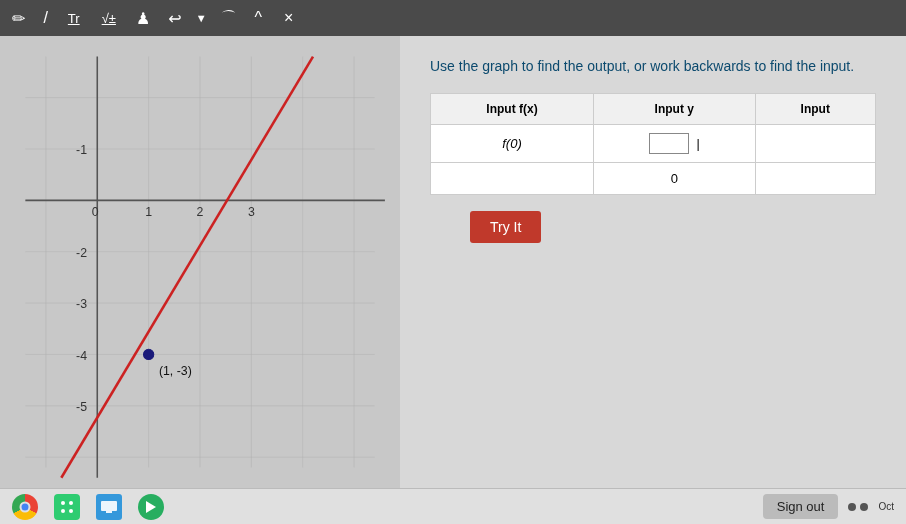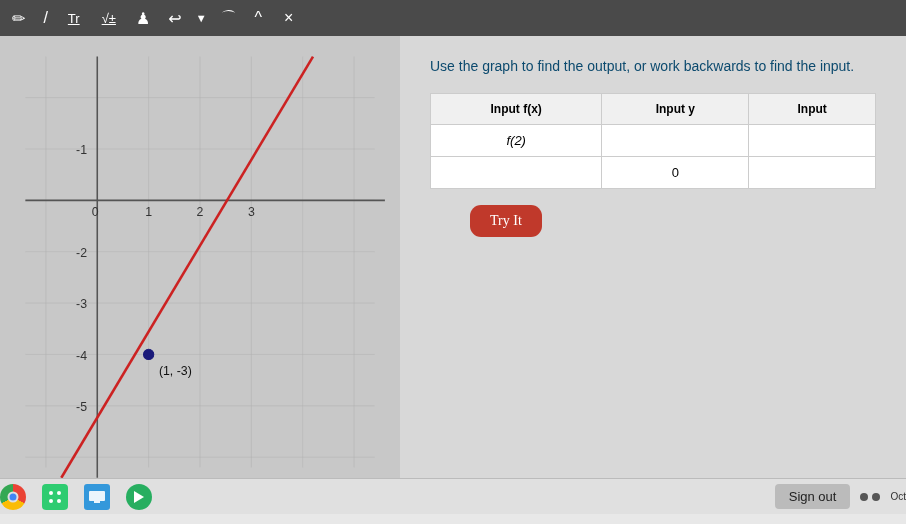--- a/index.html
+++ b/index.html
@@ -118,36 +118,35 @@
       background: white;
     }
 
     .try-it-btn {
       background: #c0392b;
       color: white;
       border: none;
       padding: 8px 20px;
       font-size: 14px;
       cursor: pointer;
-      border-radius: 11px;
+      border-radius: 3px;
       align-self: flex-start;
       margin-left: 40px;
-      font-family: Liberation Serif, serif;
     }
 
     
     .taskbar {
       position: absolute;
-      bottom: 10px; left: 0; right: 0;
+      bottom: 0; left: 0; right: 0;
       height: 36px;
       background: #e0e0e0;
       display: flex;
       align-items: center;
       justify-content: space-between;
-      padding: 0 0;
+      padding: 0 12px;
       border-top: 1px solid #bbb;
     }
 
     .taskbar-left {
       display: flex;
       align-items: center;
       gap: 16px;
     }
 
     .taskbar-icon {
@@ -279,22 +278,25 @@
     <table class="data-table">
       <thead>
         <tr>
           <th>Input f(x)</th>
           <th>Input y</th>
           <th>Input</th>
         </tr>
       </thead>
       <tbody>
         <tr>
-          <td><em>f</em>(2)</td>
-          <td></td>
+          <td><em>f</em>(0)</td>
+          <td>
+            <span class="input-box">&nbsp;&nbsp;&nbsp;&nbsp;</span>
+            &nbsp;|
+          </td>
           <td></td>
         </tr>
         <tr>
           <td></td>
           <td class="value-cell">0</td>
           <td></td>
         </tr>
       </tbody>
     </table>
 

